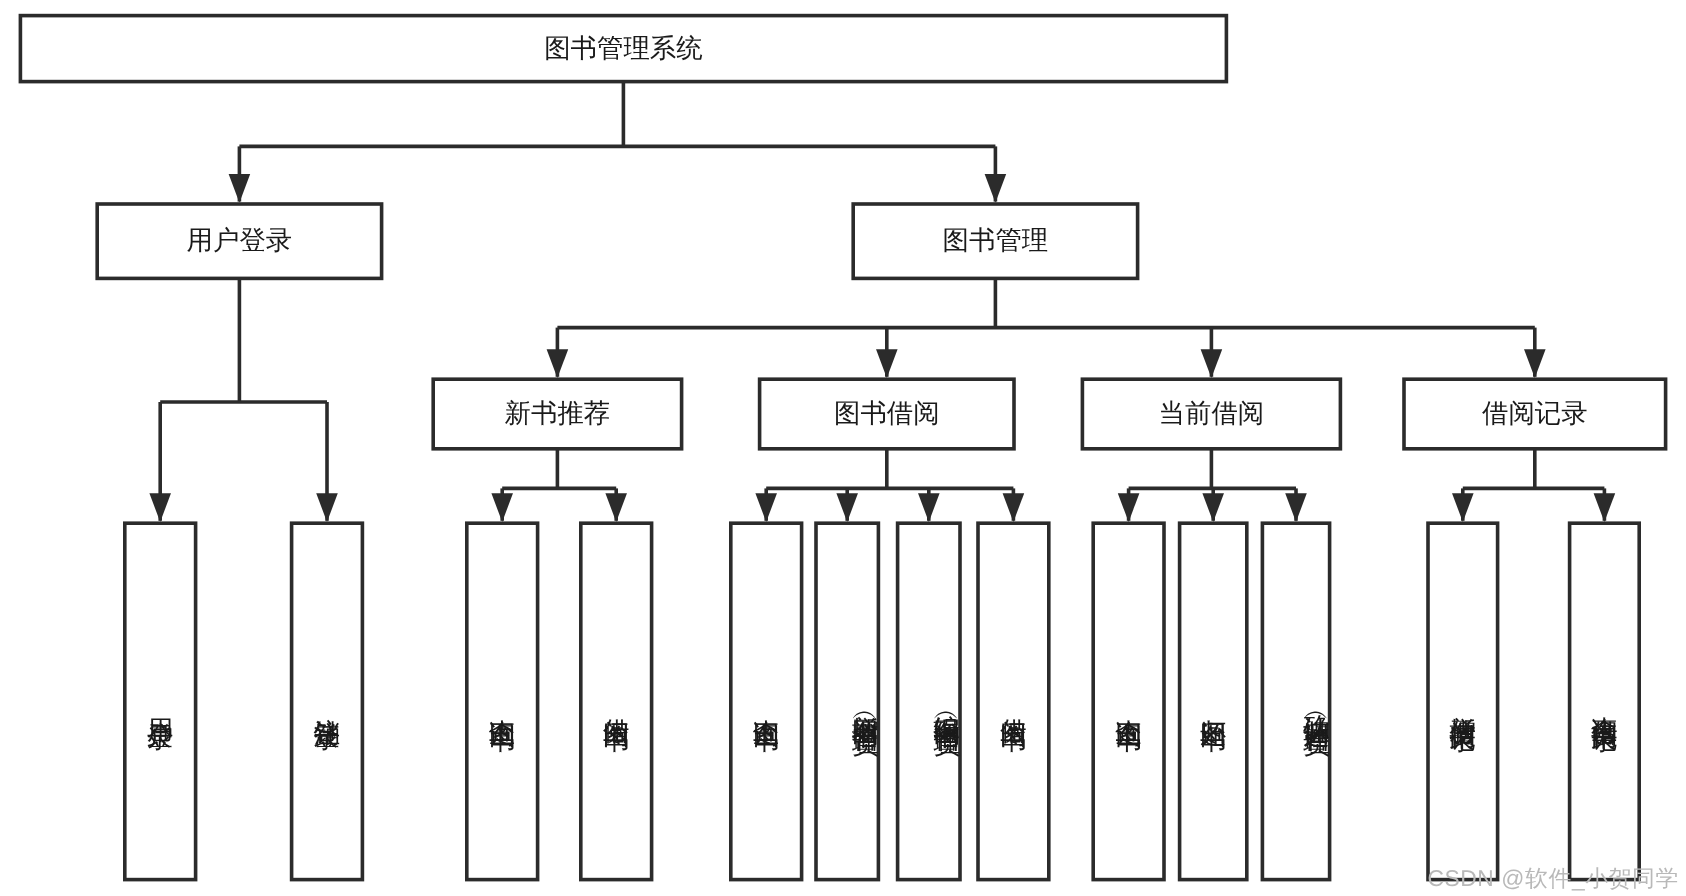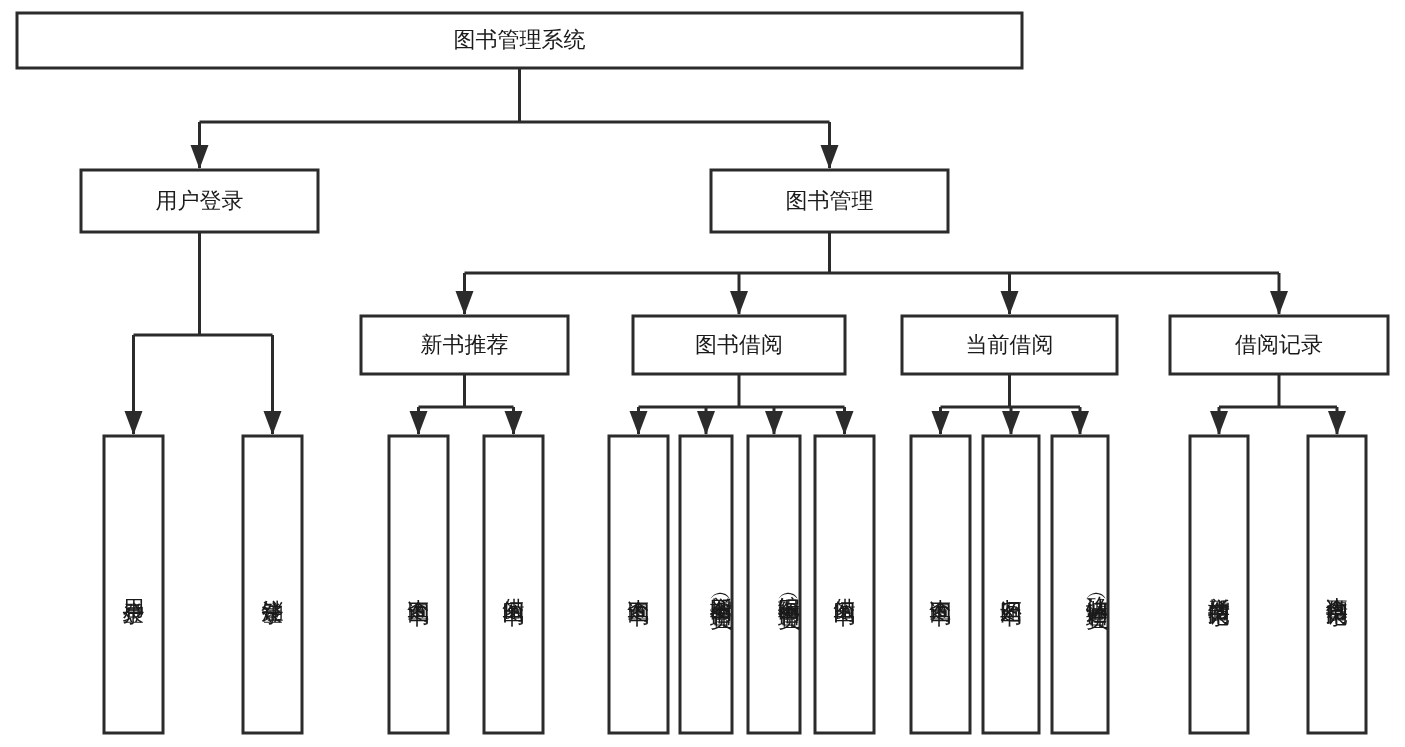--- a/index.html
+++ b/index.html
@@ -184,14 +184,15 @@
       <div class="leaf-label" style="left: 680px; top: 446px; width: 52px; height: 281px;">新增图书（管理员）</div>
       <div class="leaf-label" style="left: 748px; top: 446px; width: 52px; height: 281px;">编辑图书（管理员）</div>
       <div class="leaf-label centered" style="left: 815px; top: 436px; width: 59px; height: 297px;">借阅图书</div>
       <div class="leaf-label centered" style="left: 911px; top: 436px; width: 59px; height: 297px;">查询图书</div>
       <div class="leaf-label centered" style="left: 983px; top: 436px; width: 56px; height: 297px;">归还图书</div>
       <div class="leaf-label" style="left: 1052px; top: 446px; width: 56px; height: 281px;">确认归还（管理员）</div>
       <div class="leaf-label centered" style="left: 1190px; top: 436px; width: 58px; height: 297px;">新增借阅记录</div>
       <div class="leaf-label centered" style="left: 1308px; top: 436px; width: 58px; height: 297px;">查询借阅记录</div>
     </div>
 
+  <div class="watermark">CSDN @软件_小贺同学</div>
 
 </div>
 
 </body></html>

